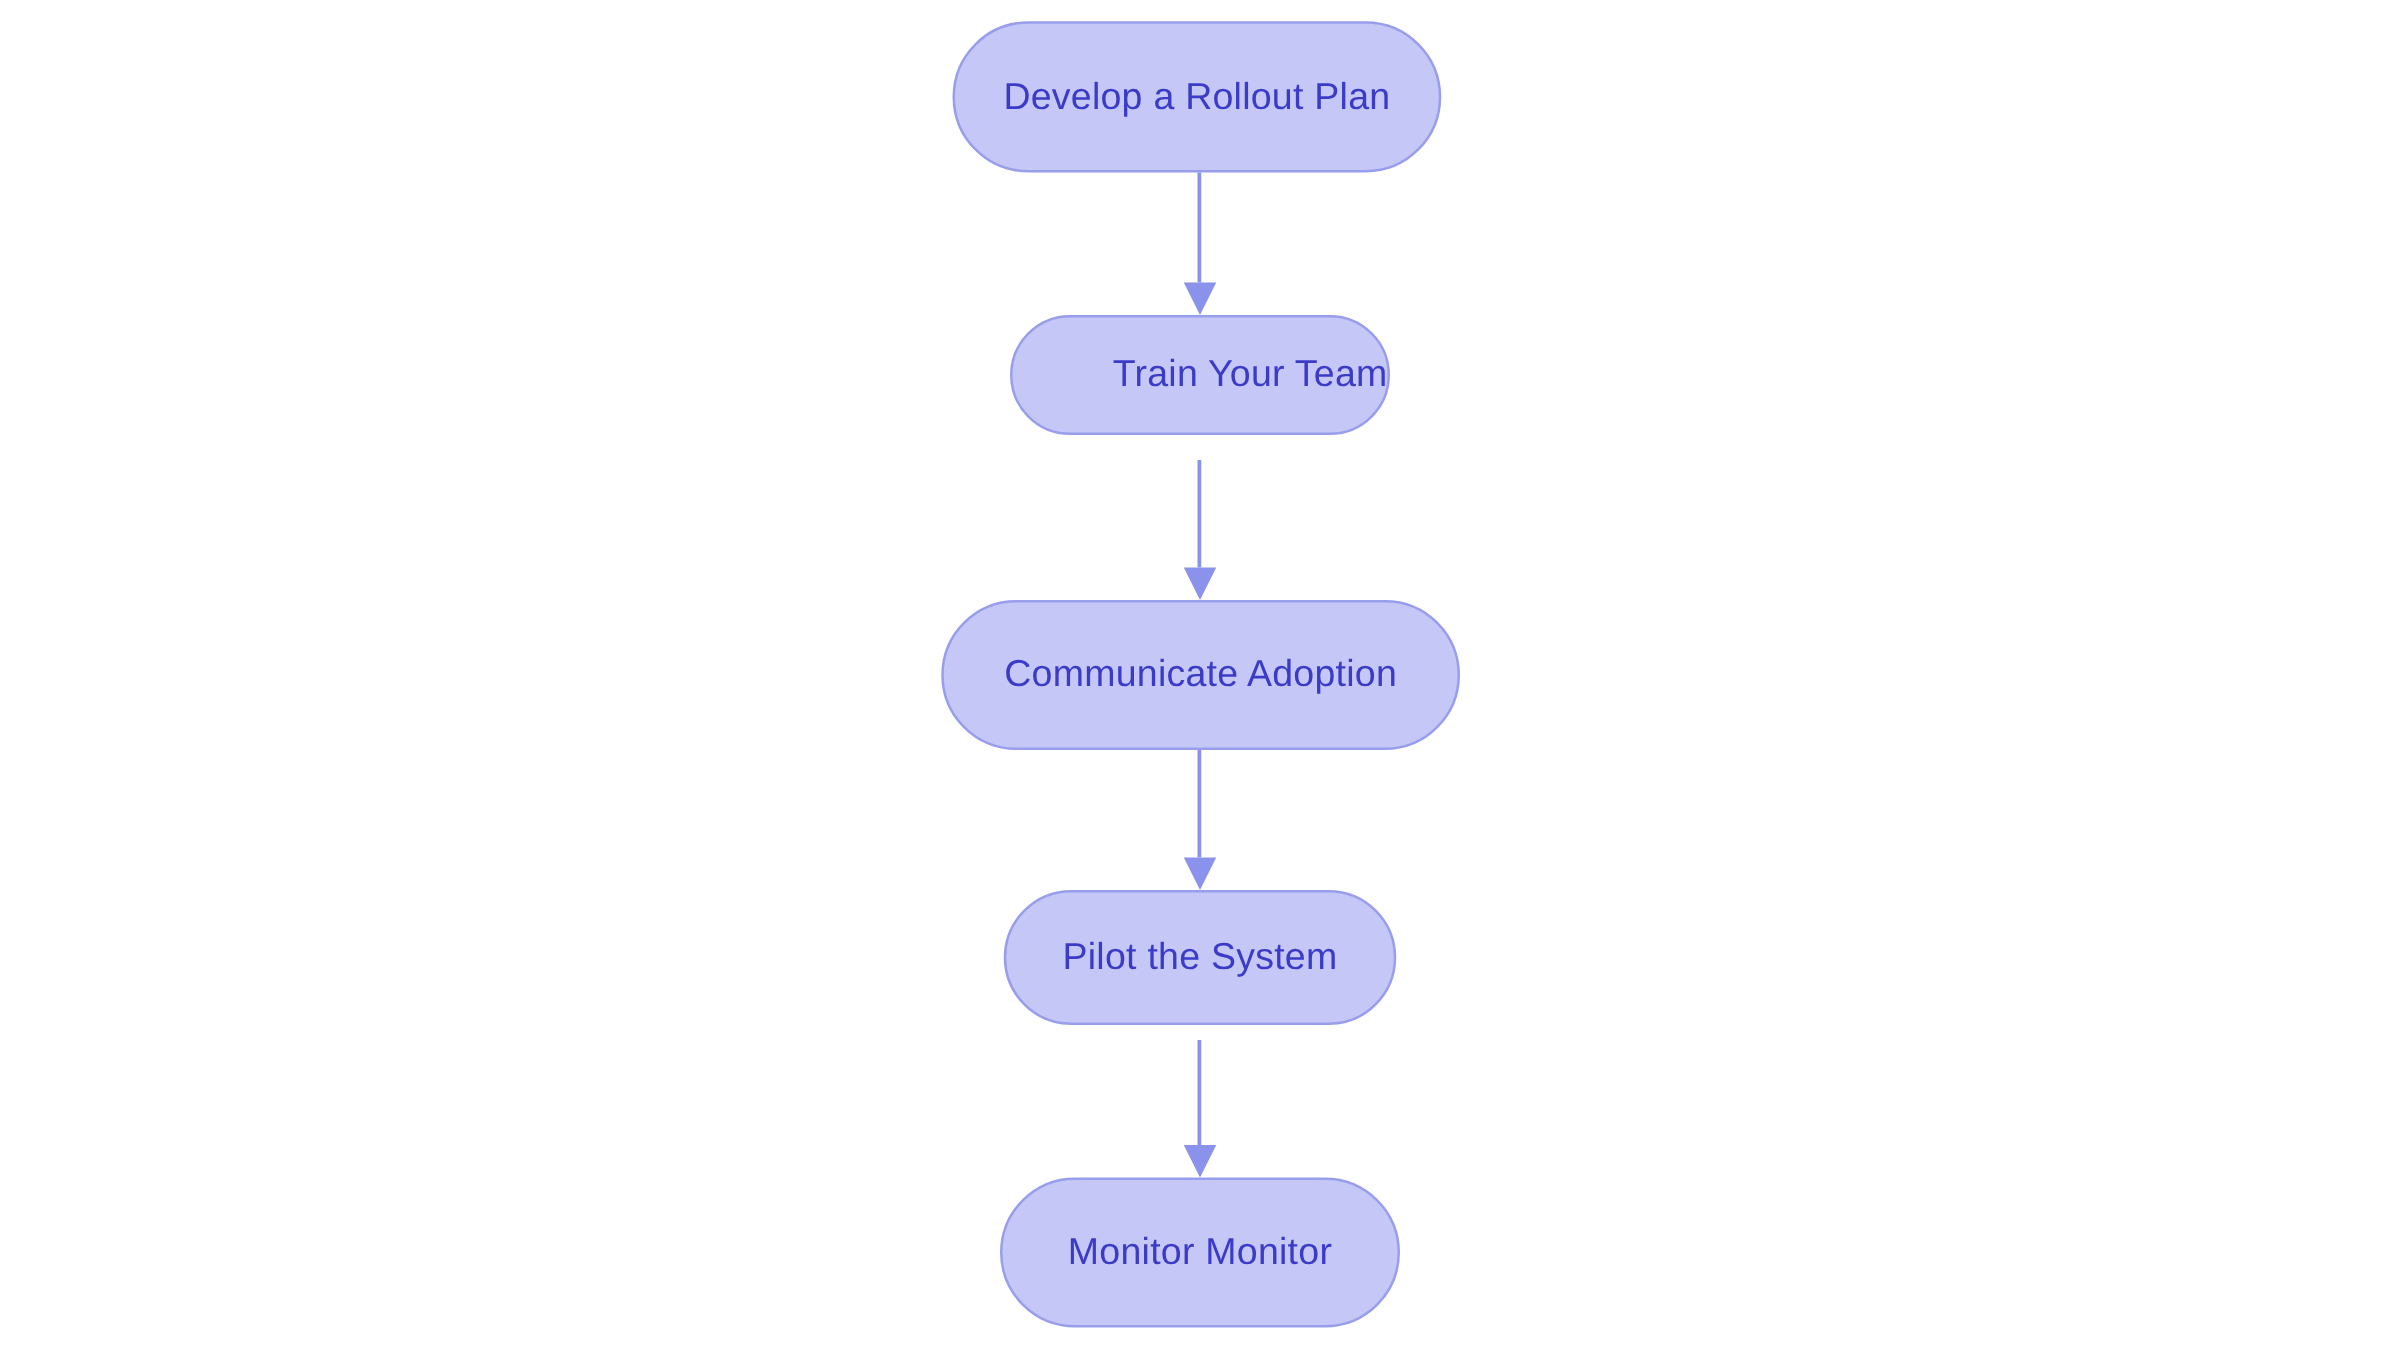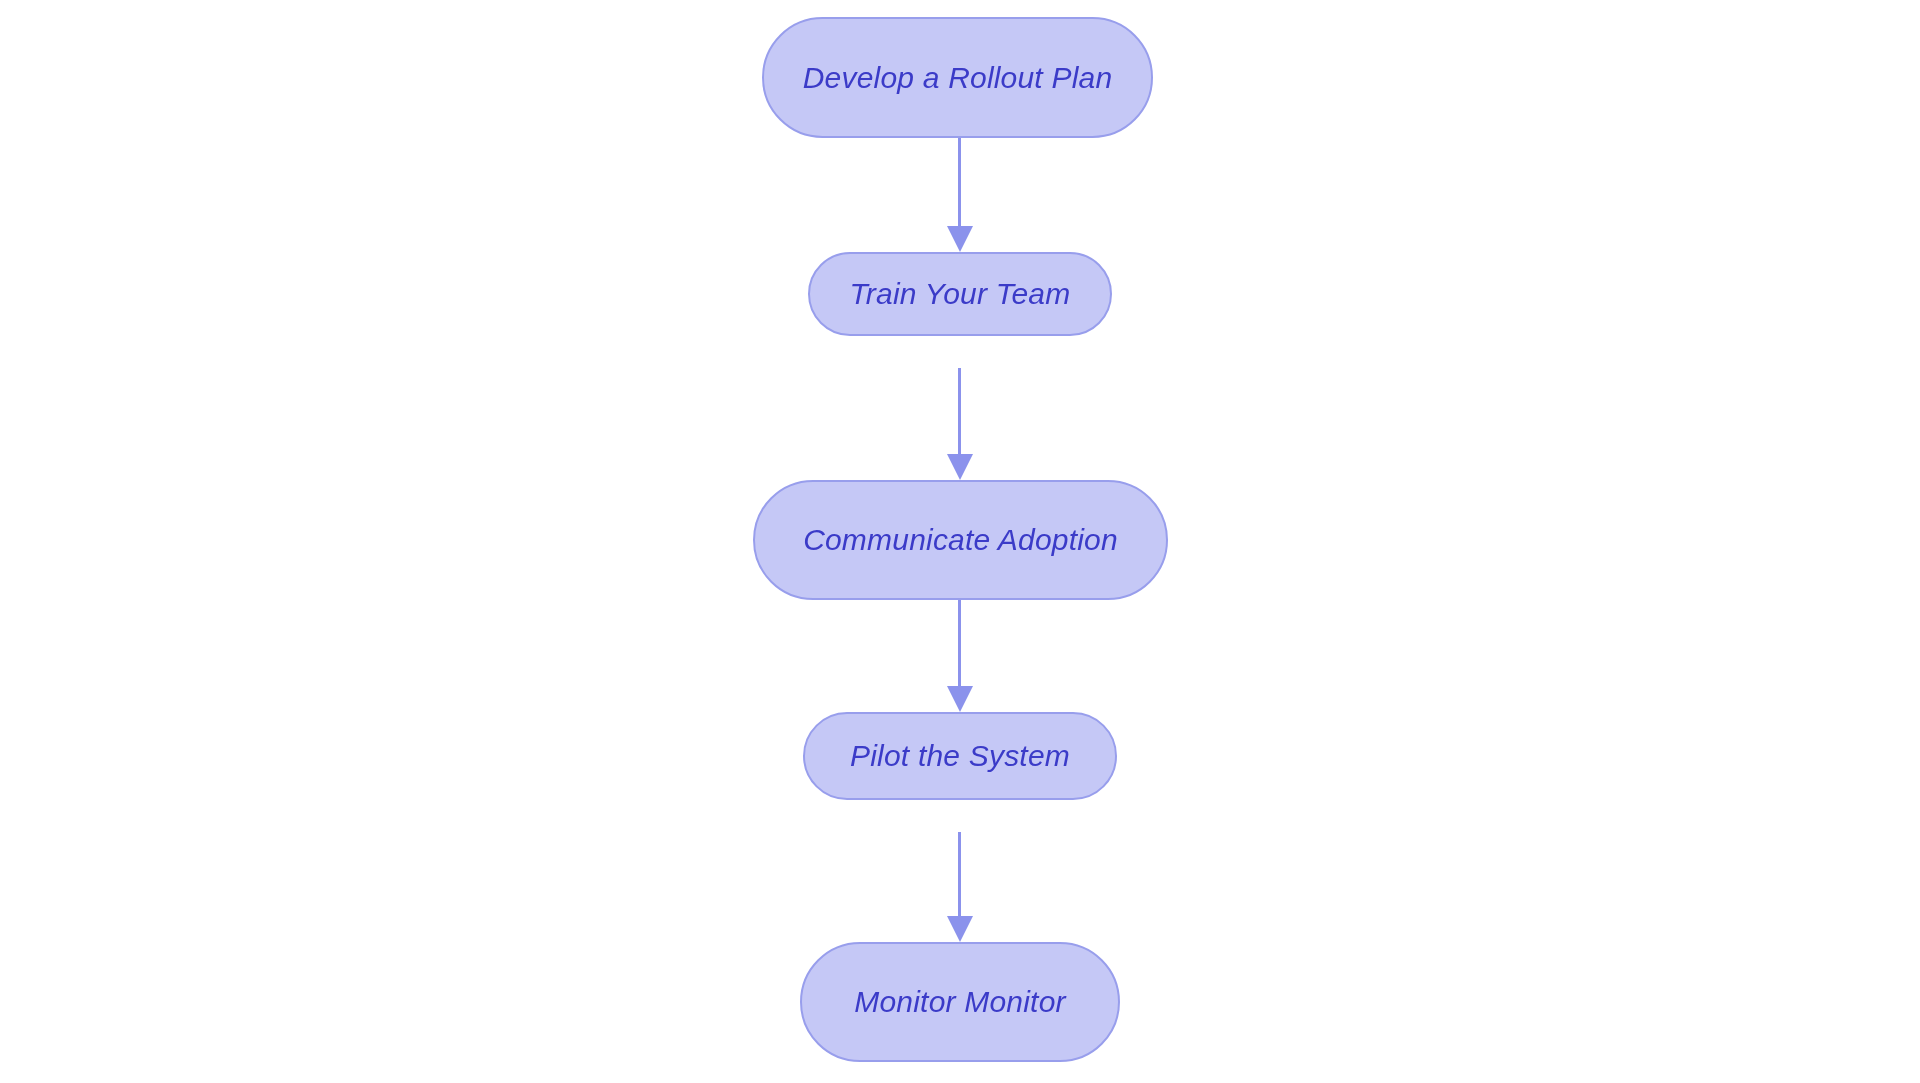--- a/index.html
+++ b/index.html
@@ -16,34 +16,33 @@
   }
   .node {
     position: absolute;
     box-sizing: border-box;
     background: var(--node-fill, #c5c8f6);
     border: 2px solid var(--node-border, #989eec);
     border-radius: 62px;
     display: flex;
     align-items: center;
     justify-content: center;
-    font-style: italic;
   }
   .node-label {
     color: var(--node-text, #3b3bc8);
     font-size: 30px;
     font-weight: 500;
     letter-spacing: 0.2px;
     white-space: nowrap;
     text-align: center;
   }
   .n1 { left: 762px; top: 17px;  width: 391px; height: 121px; }
-  .n2 { left: 808px; top: 252px; width: 304px; height: 84px; }
+  .n2 { left: 808px; top: 252px; width: 304px; height: 96px; justify-content: flex-end; }
   .n3 { left: 753px; top: 480px; width: 415px; height: 120px; }
-  .n4 { left: 803px; top: 712px; width: 314px; height: 88px; }
+  .n4 { left: 803px; top: 712px; width: 314px; height: 108px; }
   .n5 { left: 800px; top: 942px; width: 320px; height: 120px; }
 
   .arrow {
     position: absolute;
     left: 944px;
     width: 31px;
     display: flex;
     flex-direction: column;
     align-items: center;
   }

